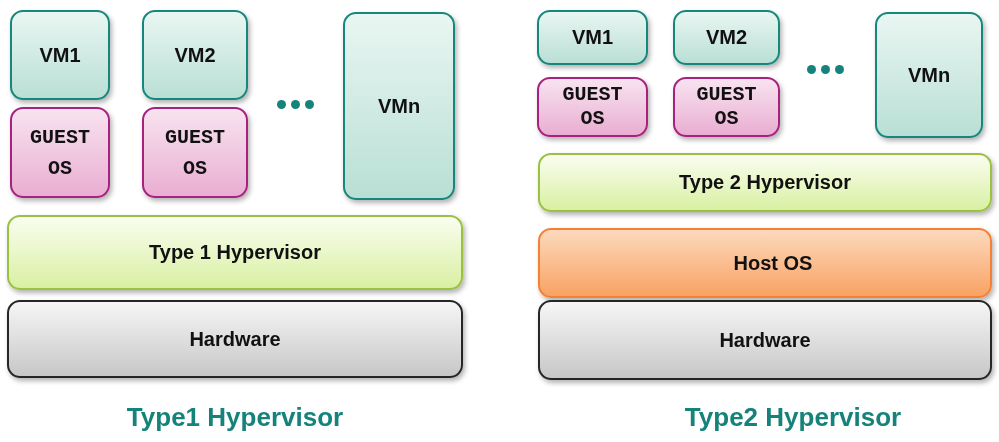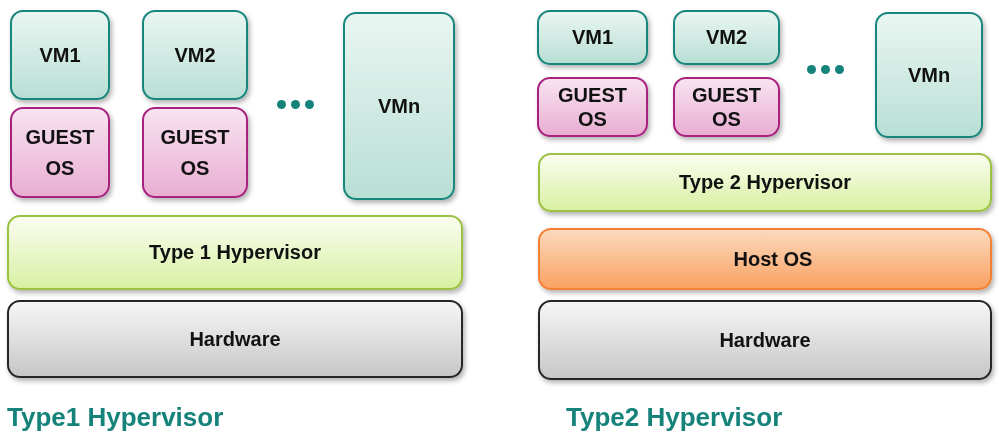--- a/index.html
+++ b/index.html
@@ -23,49 +23,49 @@
     font-size: 20px;
     border-radius: 13px;
     box-shadow: 2px 3px 5px rgba(0,0,0,0.30);
   }
   .vm    { background: linear-gradient(180deg, #e9f6f2 0%, #b9dfd5 100%); border: 2px solid #17867c; }
   .guest { background: linear-gradient(180deg, #f8e3f0 0%, #e9aed2 100%); border: 2px solid #a8217f; }
   .hyper { background: linear-gradient(180deg, #fafdf0 0%, #d9f0a2 100%); border: 2px solid #9ac13f; }
   .host  { background: linear-gradient(180deg, #fcd9bd 0%, #f9a263 100%); border: 2px solid #f58033; }
   .hw    { background: linear-gradient(180deg, #f6f6f6 0%, #c7c7c7 100%); border: 2px solid #262626; justify-content: center; }
 
-  .guest .label { max-width: 82px; line-height: 1.55; }
+  .guest .label { max-width: 82px; line-height: 1.55; font-family: Liberation Mono, monospace; }
   .guest.compact .label { line-height: 1.2; }
 
   
   #l-vm1    { left: 10px;  top: 10px;  width: 100px; height: 90px; }
   #l-vm2    { left: 142px; top: 10px;  width: 106px; height: 90px; }
   #l-guest1 { left: 10px;  top: 107px; width: 100px; height: 91px; }
   #l-guest2 { left: 142px; top: 107px; width: 106px; height: 91px; }
   #l-vmn    { left: 343px; top: 12px;  width: 112px; height: 188px; }
   #l-hyper  { left: 7px;   top: 215px; width: 456px; height: 75px; }
   #l-hw     { left: 7px;   top: 300px; width: 456px; height: 78px; }
   #l-dots   { left: 277px; top: 100px; }
   #l-cap    { left: 7px;   top: 402px; width: 456px; }
 
   
   #r-vm1    { left: 537px; top: 10px;  width: 111px; height: 55px; }
   #r-vm2    { left: 673px; top: 10px;  width: 107px; height: 55px; }
   #r-guest1 { left: 537px; top: 77px;  width: 111px; height: 60px; }
   #r-guest2 { left: 673px; top: 77px;  width: 107px; height: 60px; }
   #r-vmn    { left: 875px; top: 12px;  width: 108px; height: 126px; }
   #r-hyper  { left: 538px; top: 153px; width: 454px; height: 59px; justify-content: center; }
-  #r-host   { left: 538px; top: 228px; width: 454px; height: 62px; padding-left: 16px; }
+  #r-host   { left: 538px; top: 228px; width: 454px; height: 70px; padding-left: 16px; }
   #r-hw     { left: 538px; top: 300px; width: 454px; height: 80px; }
   #r-dots   { left: 807px; top: 65px; }
   #r-cap    { left: 566px; top: 402px; width: 454px; }
 
   .caption {
     position: absolute;
-    text-align: left;
+    text-align: center;
     font-weight: bold;
     font-size: 26px;
     color: #15837a;
   }
   .dots { position: absolute; display: flex; gap: 5px; }
   .dots i {
     display: block;
     width: 9px; height: 9px;
     border-radius: 50%;
     background: #15837a;

